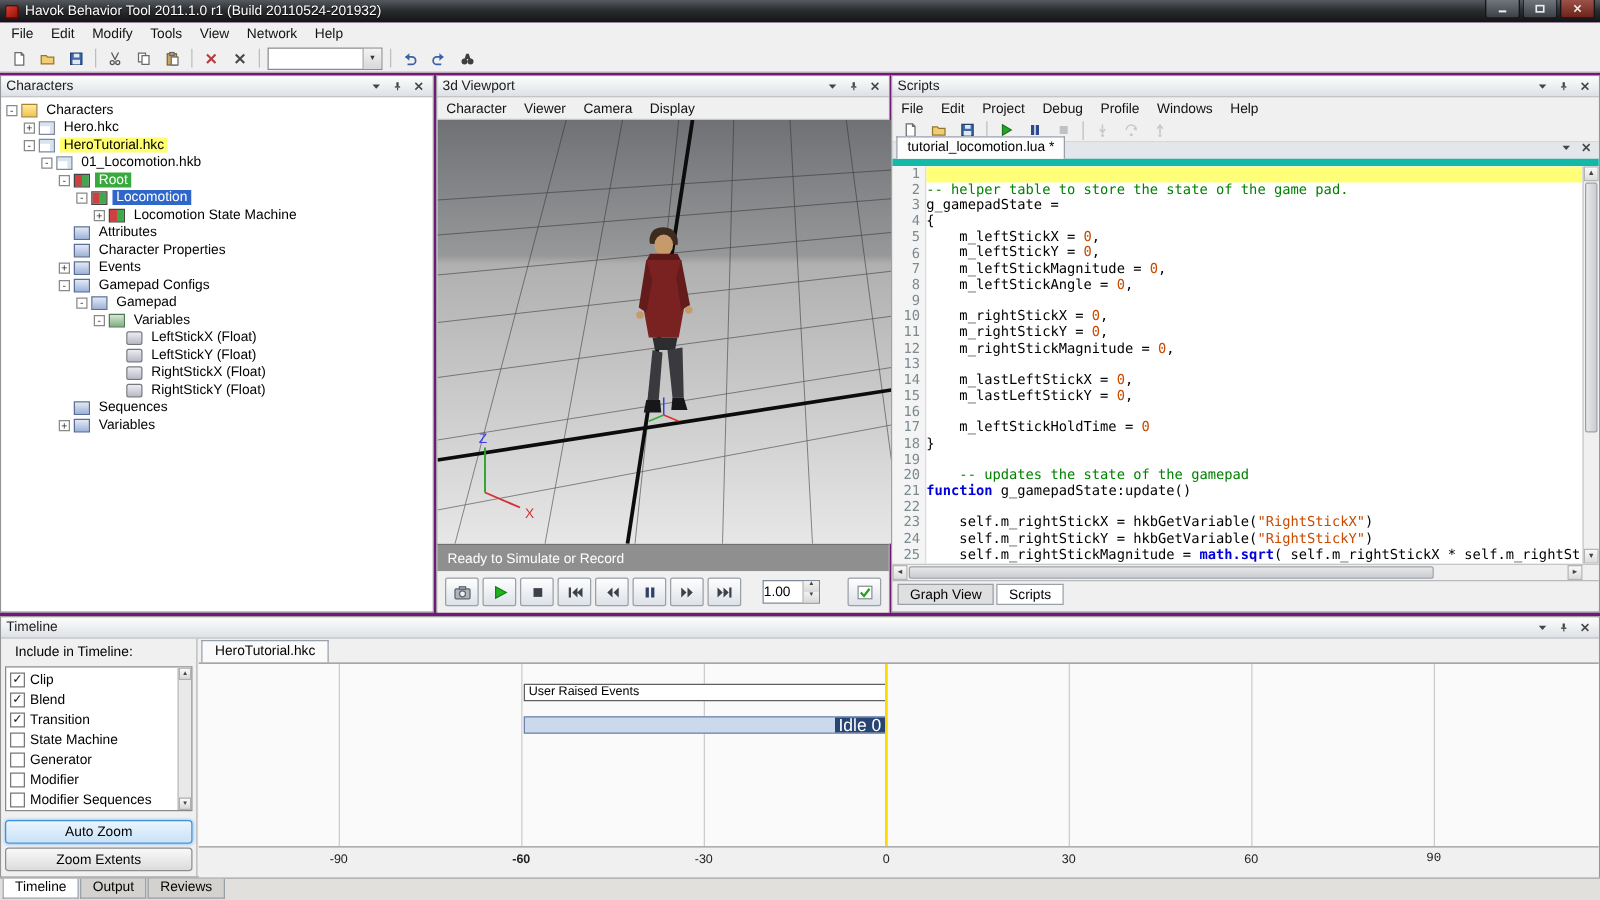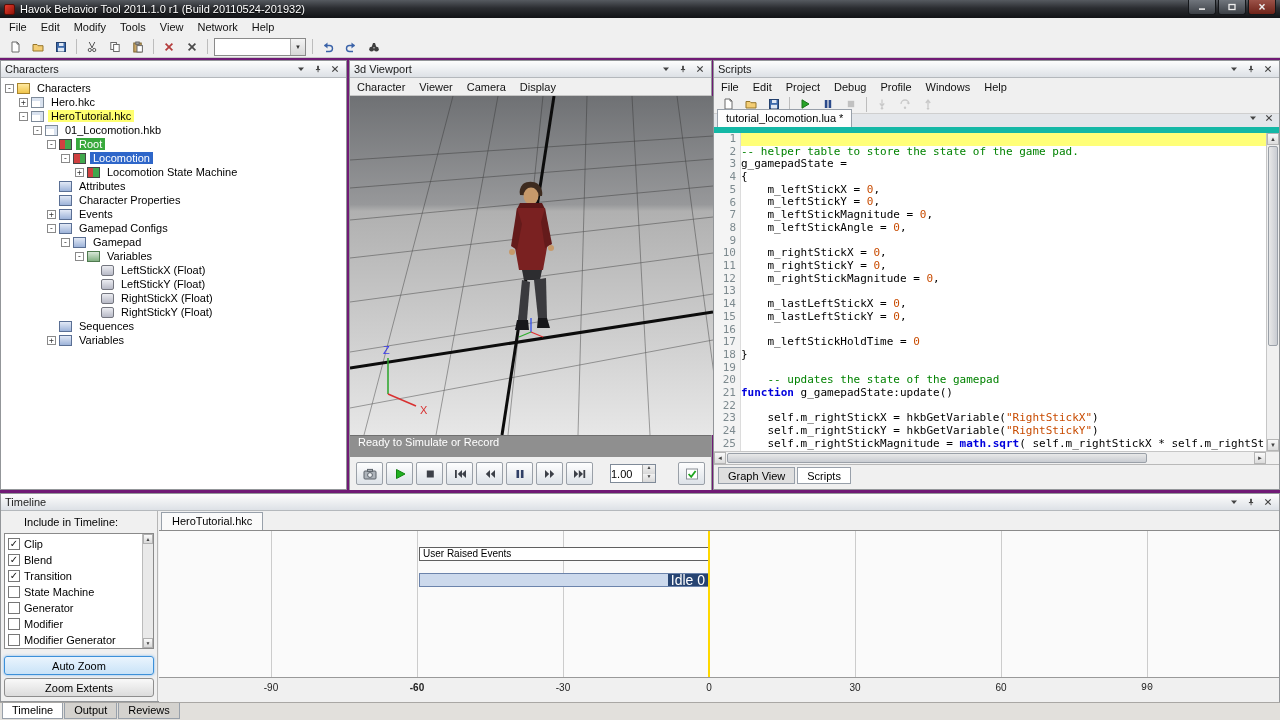--- a/index.html
+++ b/index.html
@@ -51,21 +51,21 @@
   .i-float{background:linear-gradient(#ecedf2,#b7b9c6);border-color:#74767f;border-radius:2px}
   .tlabel{padding:0 3px}
   .hl-yellow{background:var(--hl-yellow)}
   .hl-green{background:var(--root-green);color:#fff}
   .hl-blue{background:var(--sel-blue);color:#fff}
 
   
   #vp-panel{left:349px;top:60px;width:363px;height:430px}
   #viewport-menu{height:18px;background:#f0f0f0;border-bottom:1px solid #c6c6c6;display:flex;align-items:center}
   #scene{display:block}
-  #vp-status{height:22px;background:#8f8f8f;border-top:1px solid #6f6f6f;color:#fff;display:flex;padding:0 8px}
+  #vp-status{height:22px;background:#8f8f8f;border-top:1px solid #6f6f6f;color:#fff;display:flex;align-items:center;padding:0 8px}
   #vp-controls{height:33px;background:#f0f0f0;display:flex;align-items:center;gap:3px;padding:0 6px}
   #playback-bar{display:flex;gap:3px}
   .pb-btn{width:27px;height:23px;border:1px solid #9aa0a8;border-radius:2px;background:linear-gradient(#fefefe,#dde2e8);display:flex;align-items:center;justify-content:center}
   .speed-box{width:46px;height:19px;border:1px solid #7f8a98;background:#fff;display:flex;margin-left:14px}
   .speed-val{flex:1;text-align:left;padding:3px 3px 0 0}
   .spin{width:13px;display:flex;flex-direction:column;border-left:1px solid #aaa}
   .spin span{flex:1;font-size:5px;line-height:5px;text-align:center;background:linear-gradient(#f2f2f2,#d8d8d8);color:#444}
   .flex-spacer{flex:1}
   #sim-check{width:27px;height:23px;border:1px solid #9aa0a8;border-radius:2px;background:linear-gradient(#fefefe,#dde2e8);display:flex;align-items:center;justify-content:center}
 
@@ -94,21 +94,21 @@
   .hs-arrow{position:absolute;top:0;width:12px;height:12px;font-size:6px;display:flex;align-items:center;justify-content:center;background:linear-gradient(#fafafa,#dcdcdc);border:1px solid #b5b5b5;color:#444}
   .hs-left{left:0}.hs-right{right:13px}
   .hs-thumb{position:absolute;left:13px;top:1px;width:420px;height:10px;background:linear-gradient(#e8e8e8,#c9ccd2);border:1px solid #9aa0a8;border-radius:2px}
   #scripts-bottom{height:25px;background:#f0f0f0;border-top:1px solid #b9b9b9;display:flex;align-items:flex-start;padding:2px 4px 0}
   .btab{padding:2px 9px;border:1px solid #98a0aa;background:#dfdfdf;margin-right:2px;height:17px}
   .btab.active{background:#fff}
 
   
   #tl-panel{left:0;top:493px;width:1280px;height:209px}
   #tl-sidebar{position:absolute;left:0;top:17px;width:157px;bottom:0;background:#f0f0f0;border-right:1px solid #b5b5b5;padding:3px}
-  #include-label{margin:2px 0 5px 20px}
+  #include-label{margin:2px 0 5px 8px}
   #filter-list{position:relative;background:#fff;border:1px solid #8a8a8a;height:116px;padding:2px 13px 2px 3px;overflow:hidden}
   .filter-row{height:16px;display:flex;align-items:center;gap:4px}
   .cb{width:12px;height:12px;border:1px solid #777;background:#fff;font-size:10px;line-height:10px;text-align:center;color:#111;flex:none}
   #fl-scroll{position:absolute;right:0;top:0;bottom:0;width:11px;background:#e9e9e9;border-left:1px solid #bbb}
   .fs-arrow{position:absolute;left:0;width:10px;height:10px;font-size:5px;display:flex;align-items:center;justify-content:center;background:linear-gradient(#fafafa,#d8d8d8);border:1px solid #b0b0b0;color:#444}
   .fs-up{top:0}.fs-down{bottom:0}
   #tl-buttons{display:flex;flex-direction:column;gap:3px;margin-top:7px;align-items:center}
   .tl-btn{width:150px;height:19px;border:1px solid #8e8e8e;border-radius:3px;background:linear-gradient(#f9f9f9,#dcdcdc);font-size:11px;font-family:"Liberation Sans",sans-serif}
   .tl-btn.focused{border-color:#3c90d9;box-shadow:0 0 3px #7ab8f0;background:linear-gradient(#eaf4fd,#c9e3f8)}
   #tl-content{position:absolute;left:158px;top:17px;right:0;bottom:0;background:#f0f0f0}
@@ -809,21 +809,21 @@
           <div class="filter-row">
             <span class="cb"></span>
             <span class="filter-label">Generator</span>
           </div>
           <div class="filter-row">
             <span class="cb"></span>
             <span class="filter-label">Modifier</span>
           </div>
           <div class="filter-row">
             <span class="cb"></span>
-            <span class="filter-label">Modifier Generator</span>
+            <span class="filter-label">Modifier Sequences</span>
           </div>
           <div id="fl-scroll">
           <span class="fs-arrow fs-up">▲</span>
           <span class="fs-arrow fs-down">▼</span>
         </div>
       </div>
       <div id="tl-buttons">
           <button class="tl-btn focused">Auto Zoom</button>
           <button class="tl-btn">Zoom Extents</button>
         </div>

